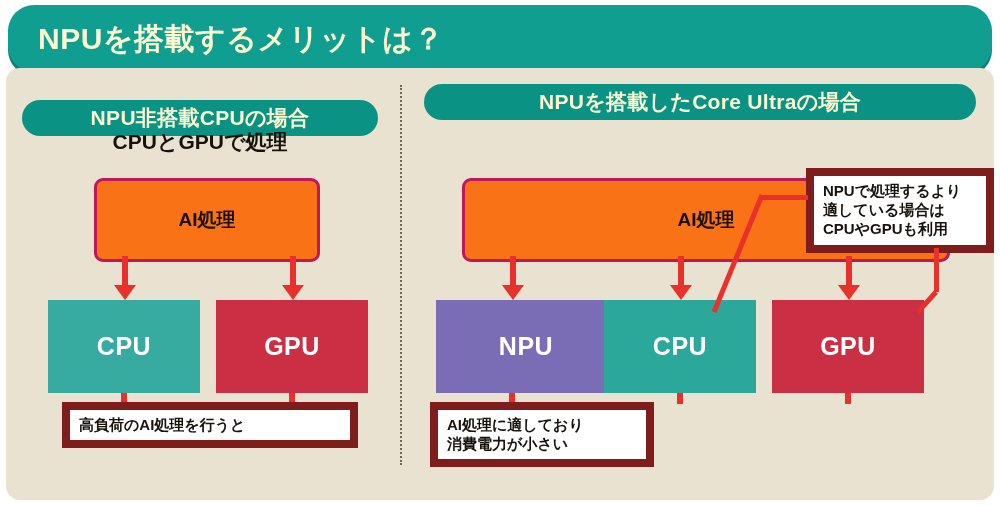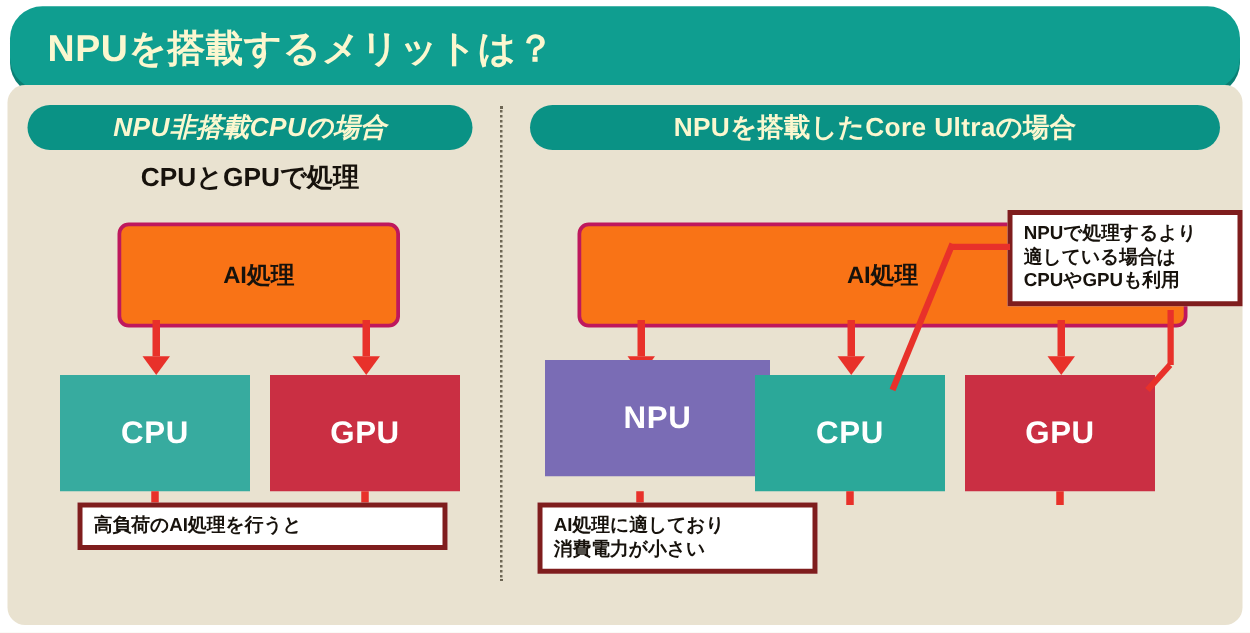--- a/index.html
+++ b/index.html
@@ -75,21 +75,21 @@
     align-items: center;
     justify-content: center;
   }
   .pill span {
     font-size: 21px;
     font-weight: bold;
     color: #fbf7cf;
     white-space: nowrap;
     letter-spacing: 0.3px;
   }
-  .pill-left  { left: 22px;  top: 84px; width: 356px; font-style: italic; }
+  .pill-left  { left: 22px;  top: 100px; width: 356px; }
   .pill-right { left: 424px; top: 84px; width: 552px; }
 
   .subtitle {
     position: absolute;
     font-size: 21px;
     font-weight: bold;
     color: #17120c;
     white-space: nowrap;
     text-align: center;
   }
@@ -122,21 +122,21 @@
     justify-content: center;
   }
   .unit span {
     font-size: 25px;
     font-weight: bold;
     color: #ffffff;
     letter-spacing: 0.5px;
   }
   .u-cpu-l { left: 48px;  top: 300px; width: 152px; height: 93px; background: #37ab9f; }
   .u-gpu-l { left: 216px; top: 300px; width: 152px; height: 93px; background: #ca2f43; }
-  .u-npu-r { left: 436px; top: 288px; width: 180px; height: 93px; background: #7a6cb5; }
+  .u-npu-r { left: 436px; top: 300px; width: 180px; height: 93px; background: #7a6cb5; }
   .u-cpu-r { left: 604px; top: 300px; width: 152px; height: 93px; background: #2ba899; }
   .u-gpu-r { left: 772px; top: 300px; width: 152px; height: 93px; background: #ca2f43; }
 
   
   .arrow { position: absolute; }
   .arrow .shaft {
     position: absolute;
     left: 50%;
     top: 0;
     transform: translateX(-50%);
@@ -151,21 +151,21 @@
     height: 0;
     border-left: 11px solid transparent;
     border-right: 11px solid transparent;
     border-top: 15px solid #e8312a;
   }
 
   
   .note {
     position: absolute;
     background: #ffffff;
-    border: 4px solid #7f1d1d;
+    border: 8px solid #7f1d1d;
     box-sizing: border-box;
     padding: 5px 8px 6px 9px;
   }
   .note p {
     margin: 0;
     font-size: 15px;
     font-weight: bold;
     color: #17120c;
     line-height: 1.28;
     white-space: nowrap;

